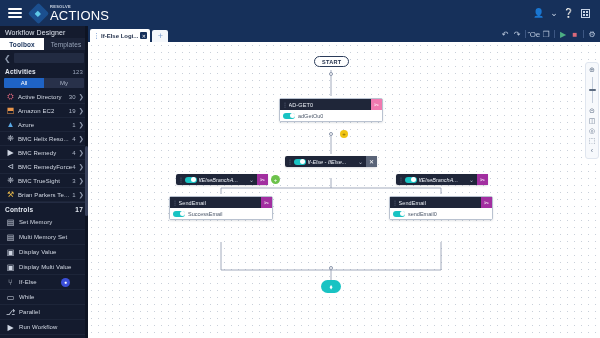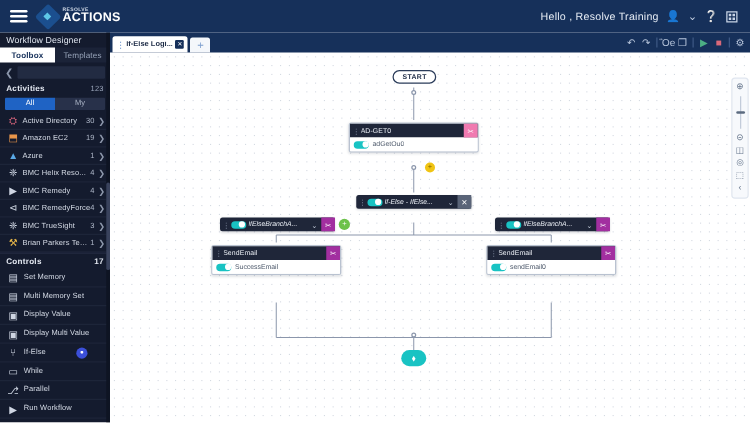--- a/index.html
+++ b/index.html
@@ -23,21 +23,21 @@
   .logo-diamond {
     width: 15px; height: 15px; background: #1b4f8f;
     transform: rotate(45deg); border-radius: 2px;
     display: flex; align-items: center; justify-content: center;
   }
   .logo-diamond span {
     transform: rotate(-45deg); color: #5ec8e8; font-size: 8px; line-height: 1;
   }
   .logo-text { display: flex; flex-direction: column; line-height: 1; }
   .logo-text .l1 { font-size: 4px; letter-spacing: .3px; color: #cfd8e6; font-weight: bold; }
-  .logo-text .l2 { font-size: 10px; letter-spacing: .2px; color: #ffffff; font-weight: bold; }
+  .logo-text .l2 { font-size: 13px; letter-spacing: .2px; color: #ffffff; font-weight: normal; }
   .topbar-right { margin-left: auto; display: flex; align-items: center; gap: 6px; padding-right: 4px; }
   .hello { color: #e6ecf5; font-size: 8.5px; letter-spacing: .2px; }
   .ticon { color: #c8d4e6; font-size: 9px; display: flex; align-items: center; cursor: pointer; }
   .grid-icon {
     width: 9px; height: 9px; display: grid;
     grid-template-columns: 1fr 1fr; grid-template-rows: 1fr 1fr; gap: 1px;
     border: 1px solid #c8d4e6; padding: 1px; cursor: pointer;
   }
   .grid-icon i { background: #c8d4e6; display: block; }
 
@@ -263,21 +263,20 @@
     <div class="logo-wrap">
       <div class="logo-diamond">
           <span>◆</span>
         </div>
       <div class="logo-text">
         <span class="l1">RESOLVE</span>
         <span class="l2">ACTIONS</span>
       </div>
     </div>
     <div class="topbar-right">
-      <span class="hello">Hello , Resolve Training</span>
       <span class="ticon">👤</span>
       <span class="ticon">⌄</span>
       <span class="ticon">❔</span>
       <span class="grid-icon">
           <i></i>
           <i></i>
           <i></i>
           <i></i>
         </span>
     </div>

